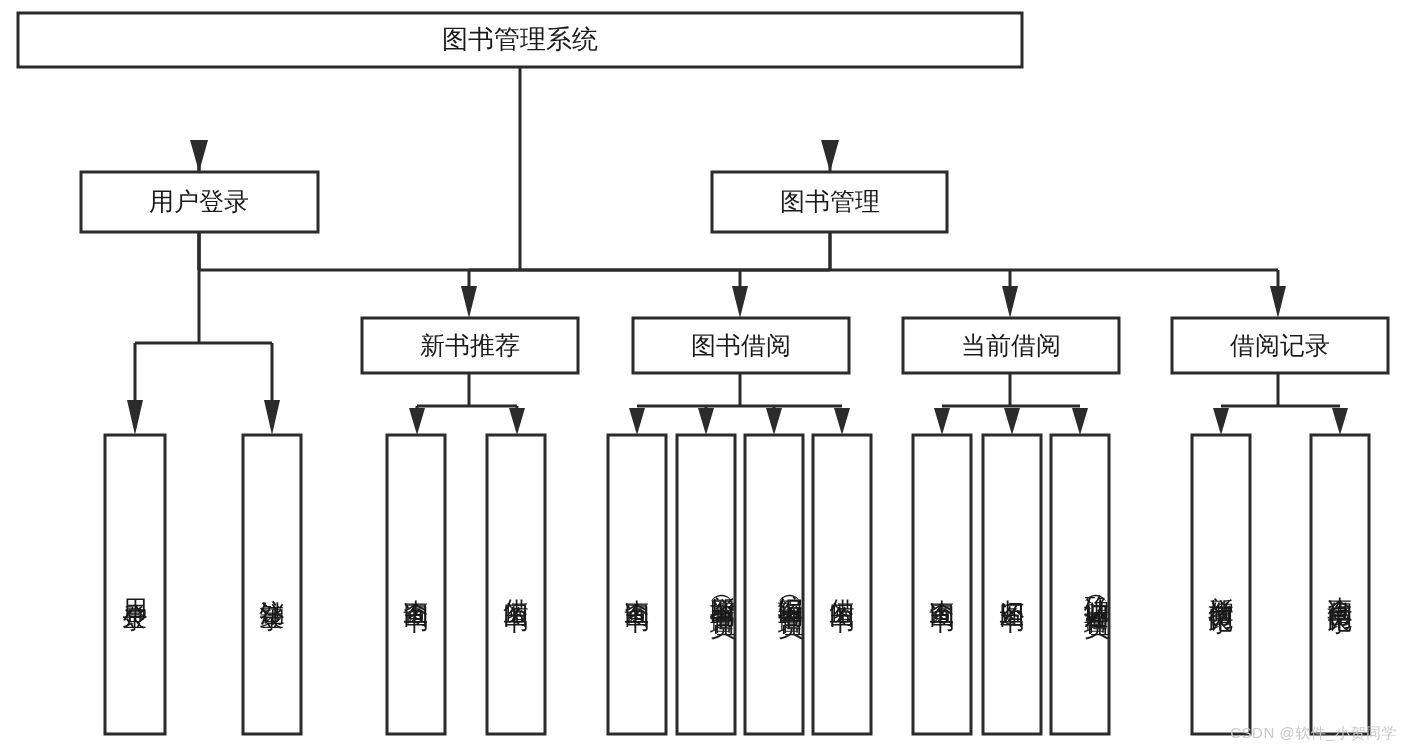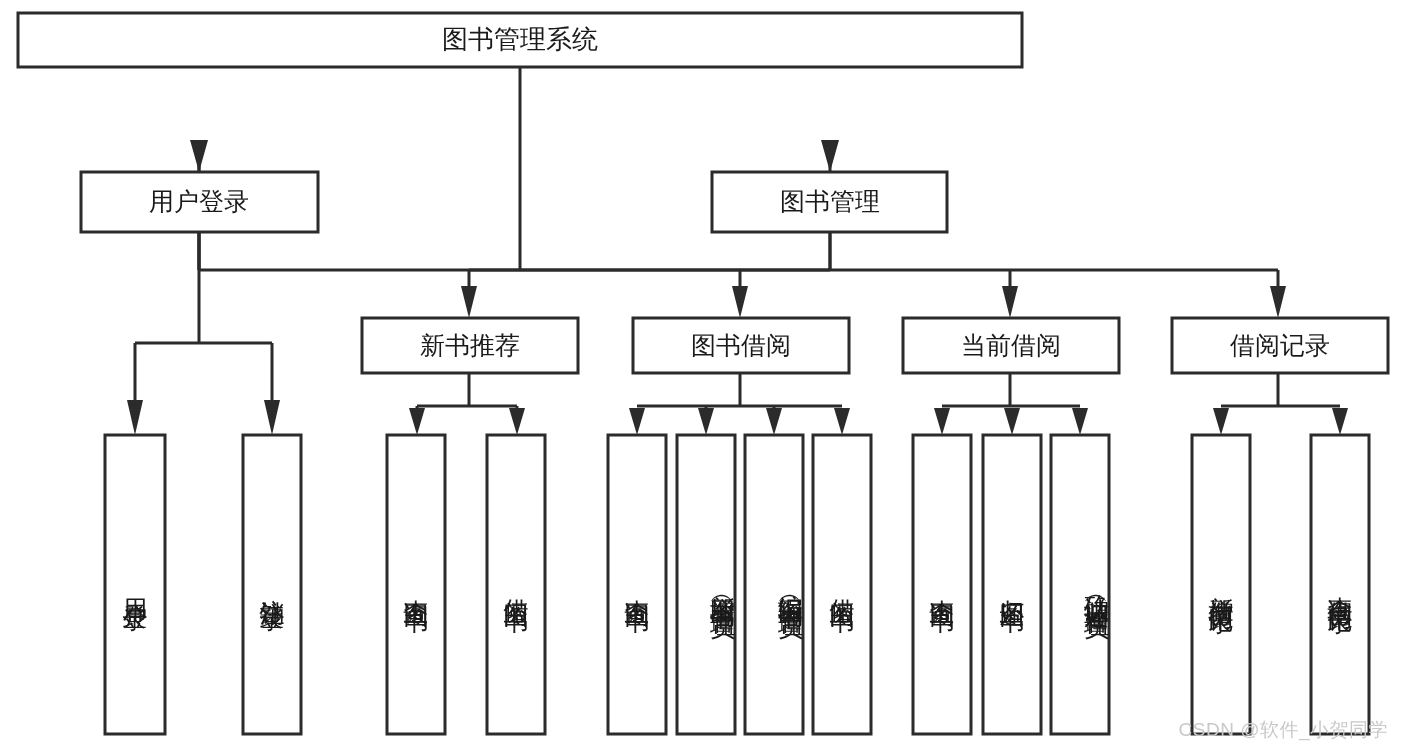--- a/index.html
+++ b/index.html
@@ -67,24 +67,24 @@
     letter-spacing: 3px;
     color: #1a1a1a;
     white-space: nowrap;
     display: flex;
     align-items: center;
     justify-content: center;
     pointer-events: none;
   }
   .watermark {
     position: absolute;
-    right: 17px;
+    right: 8px;
     bottom: 4px;
     font-family: "Liberation Sans", "DejaVu Sans", sans-serif;
-    font-size: 19px;
+    font-size: 15px;
     color: #c9c9c9;
     letter-spacing: 0.5px;
     white-space: nowrap;
   }
 </style>
 </head>
 <body>
 
 <div id="diagram-root">
 

